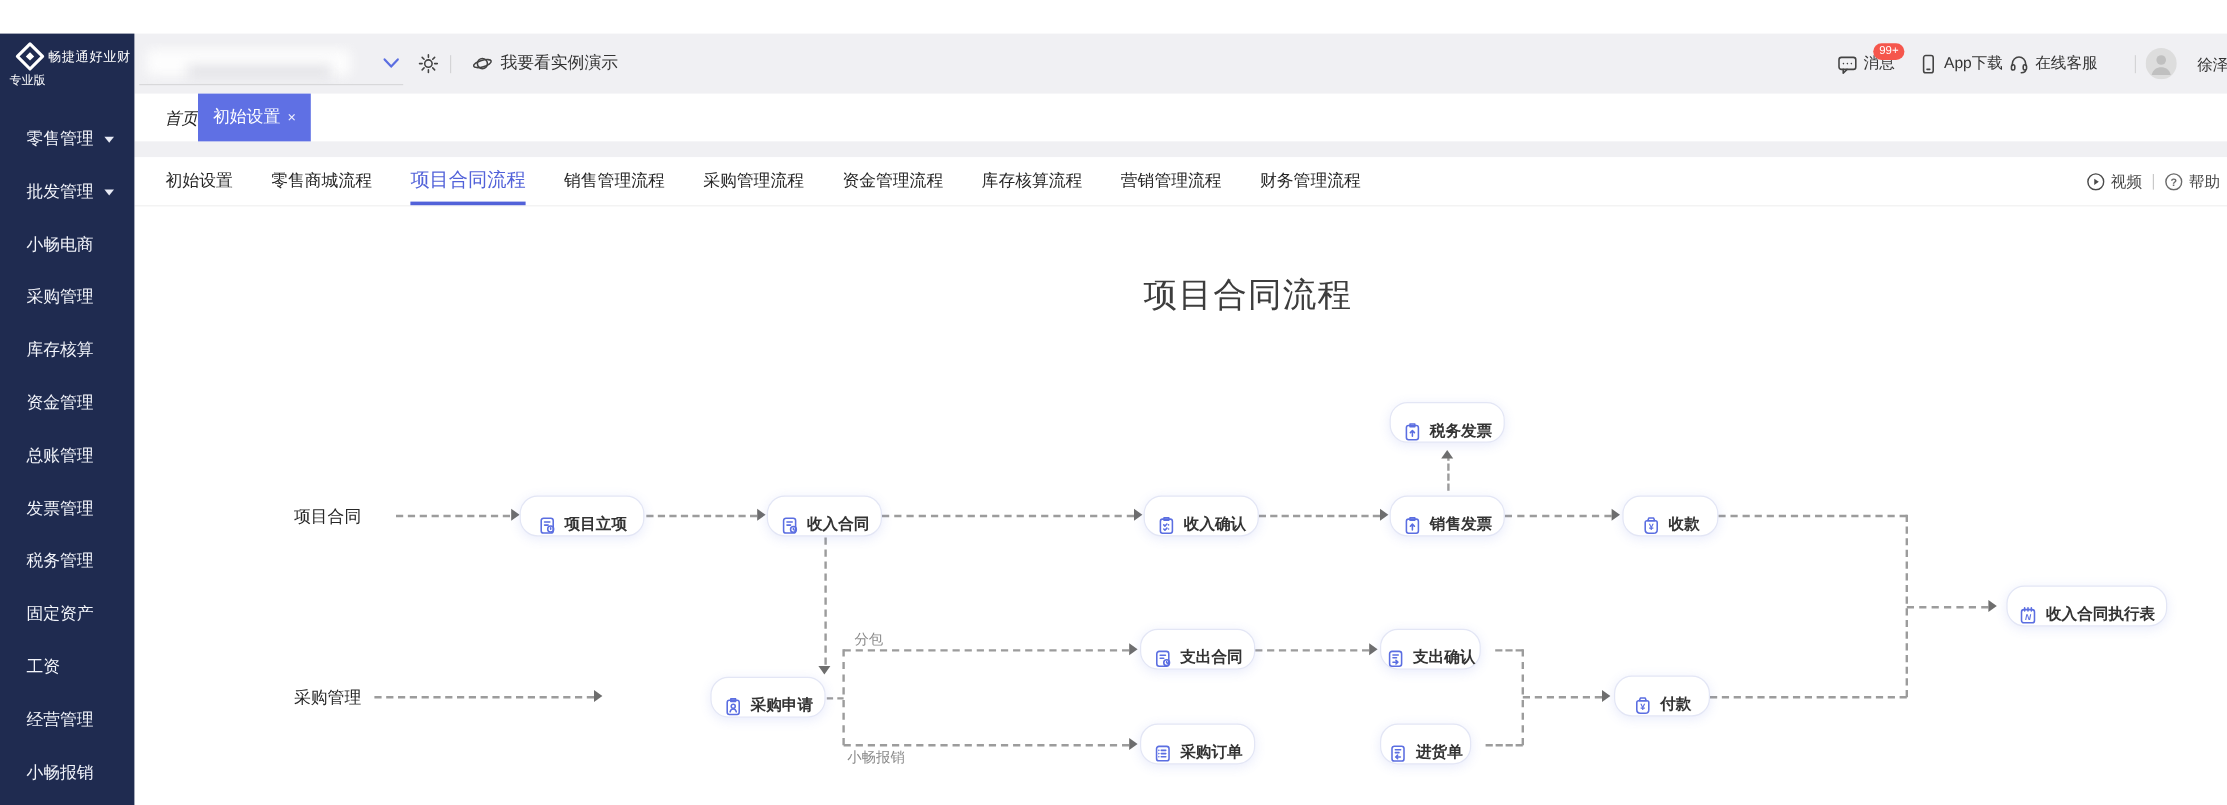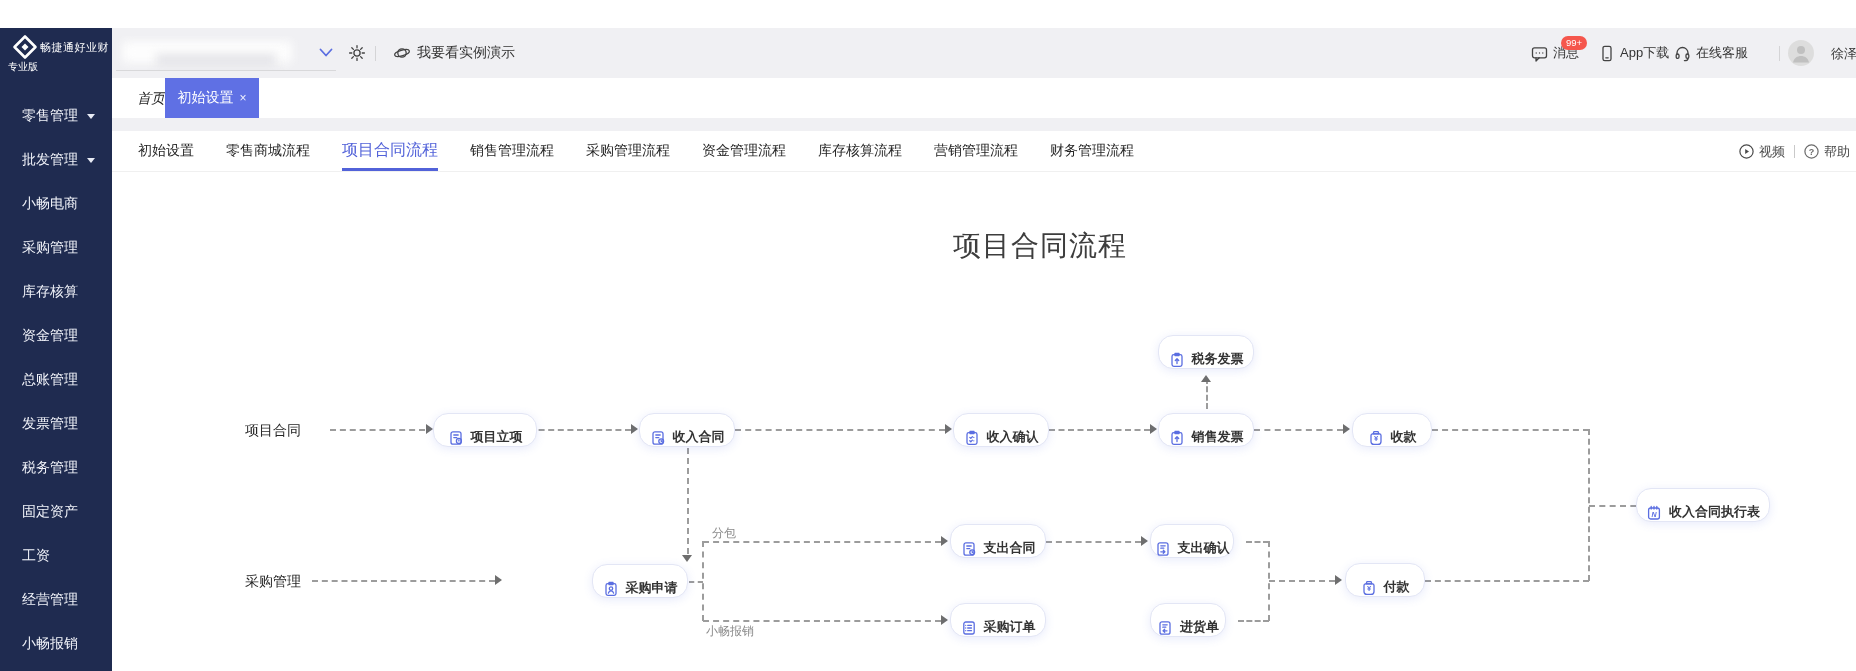--- a/index.html
+++ b/index.html
@@ -423,21 +423,21 @@
     <span class="nlabel">进货单</span>
   </div>
   <div class="node" style="left:1233px;top:432px;width:80px">
     <span class="nicon">
         <svg width="16" height="16">
           <use href="#i-pouch"></use>
         </svg>
       </span>
     <span class="nlabel">付款</span>
   </div>
-  <div class="node" style="left:1524px;top:357px;width:134px">
+  <div class="node" style="left:1560px;top:357px;width:134px">
     <span class="nicon">
         <svg width="16" height="16">
           <use href="#i-calendar-n"></use>
         </svg>
       </span>
     <span class="nlabel">收入合同执行表</span>
   </div>
 
 </main>
 

